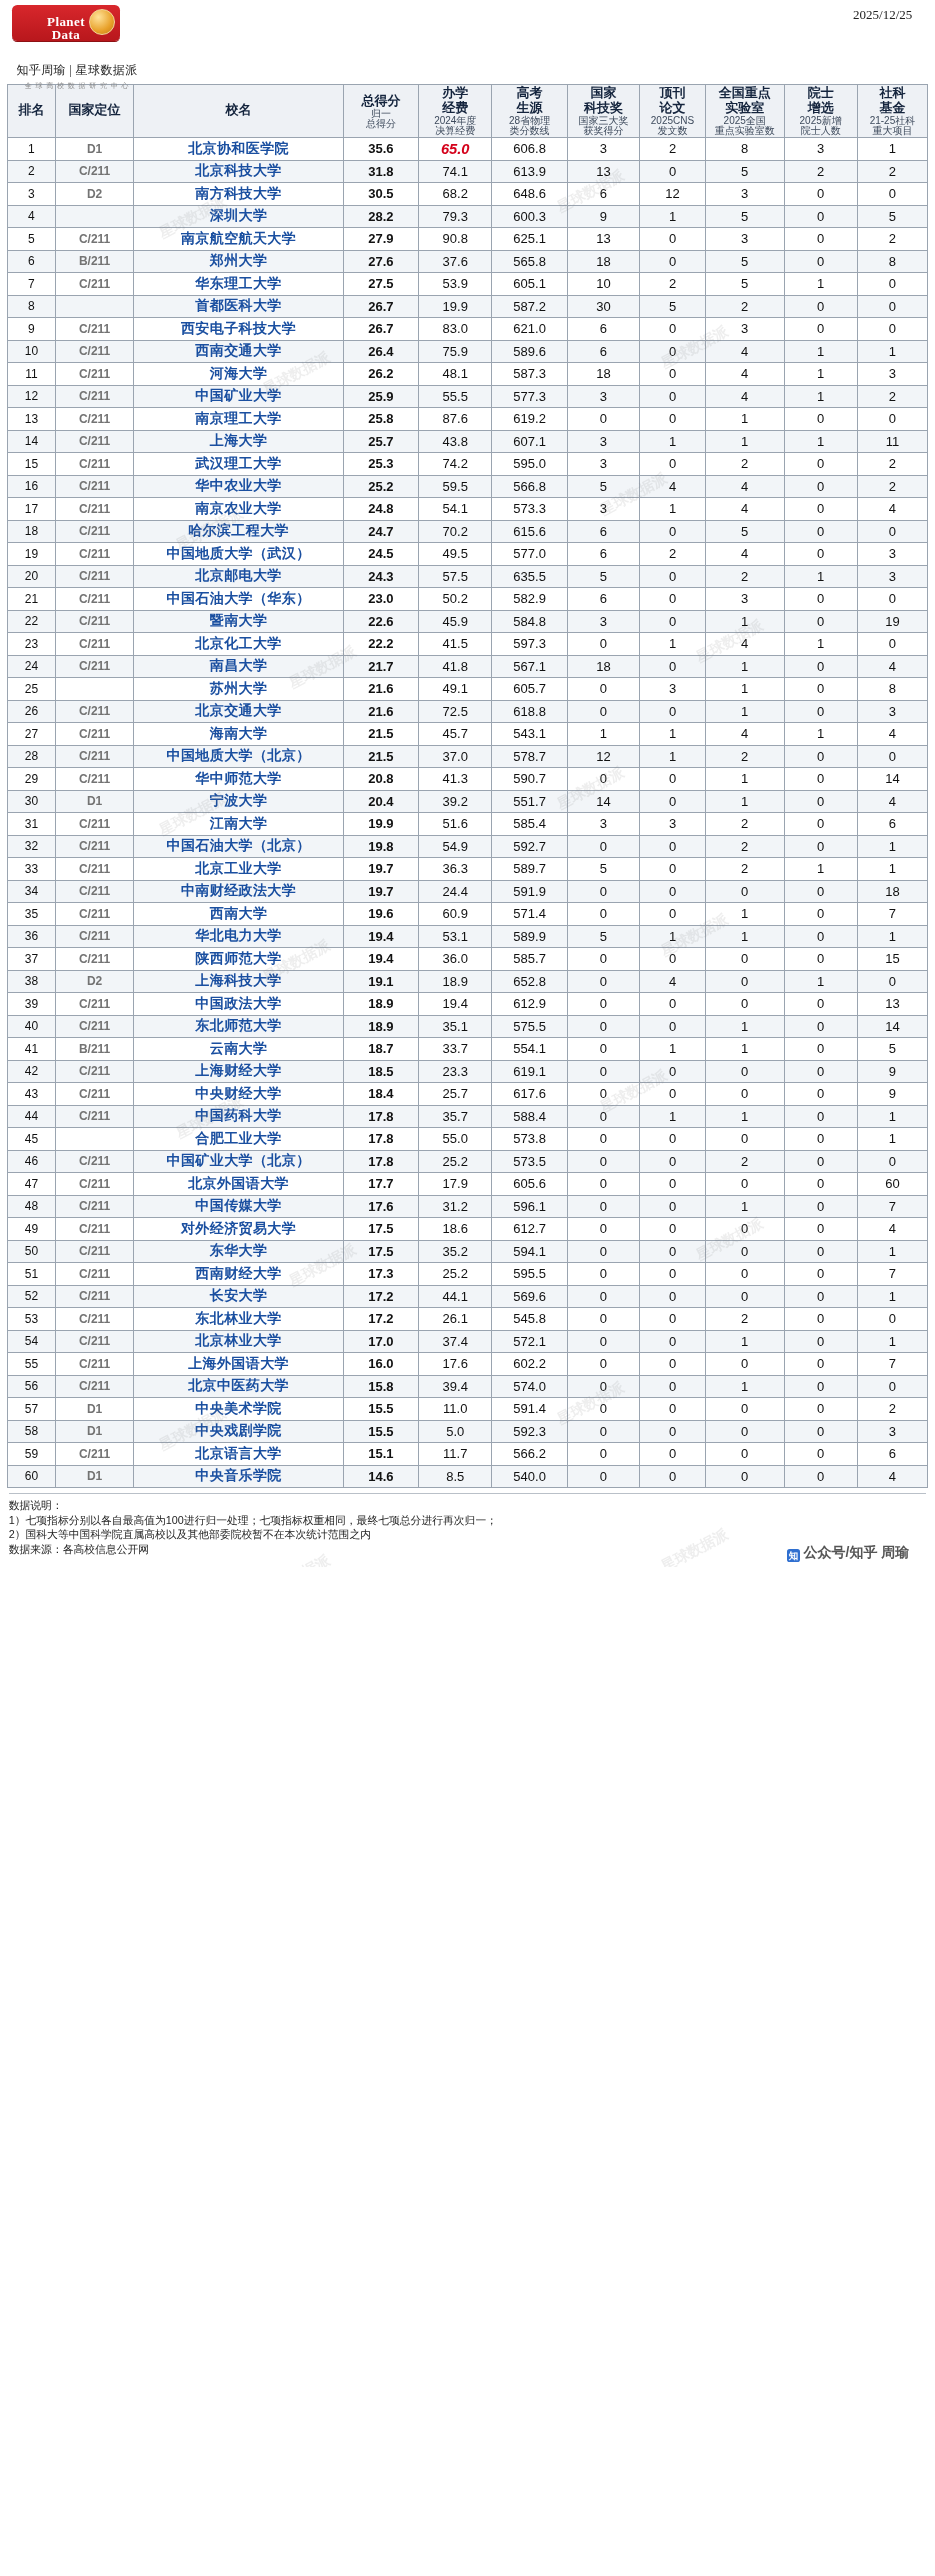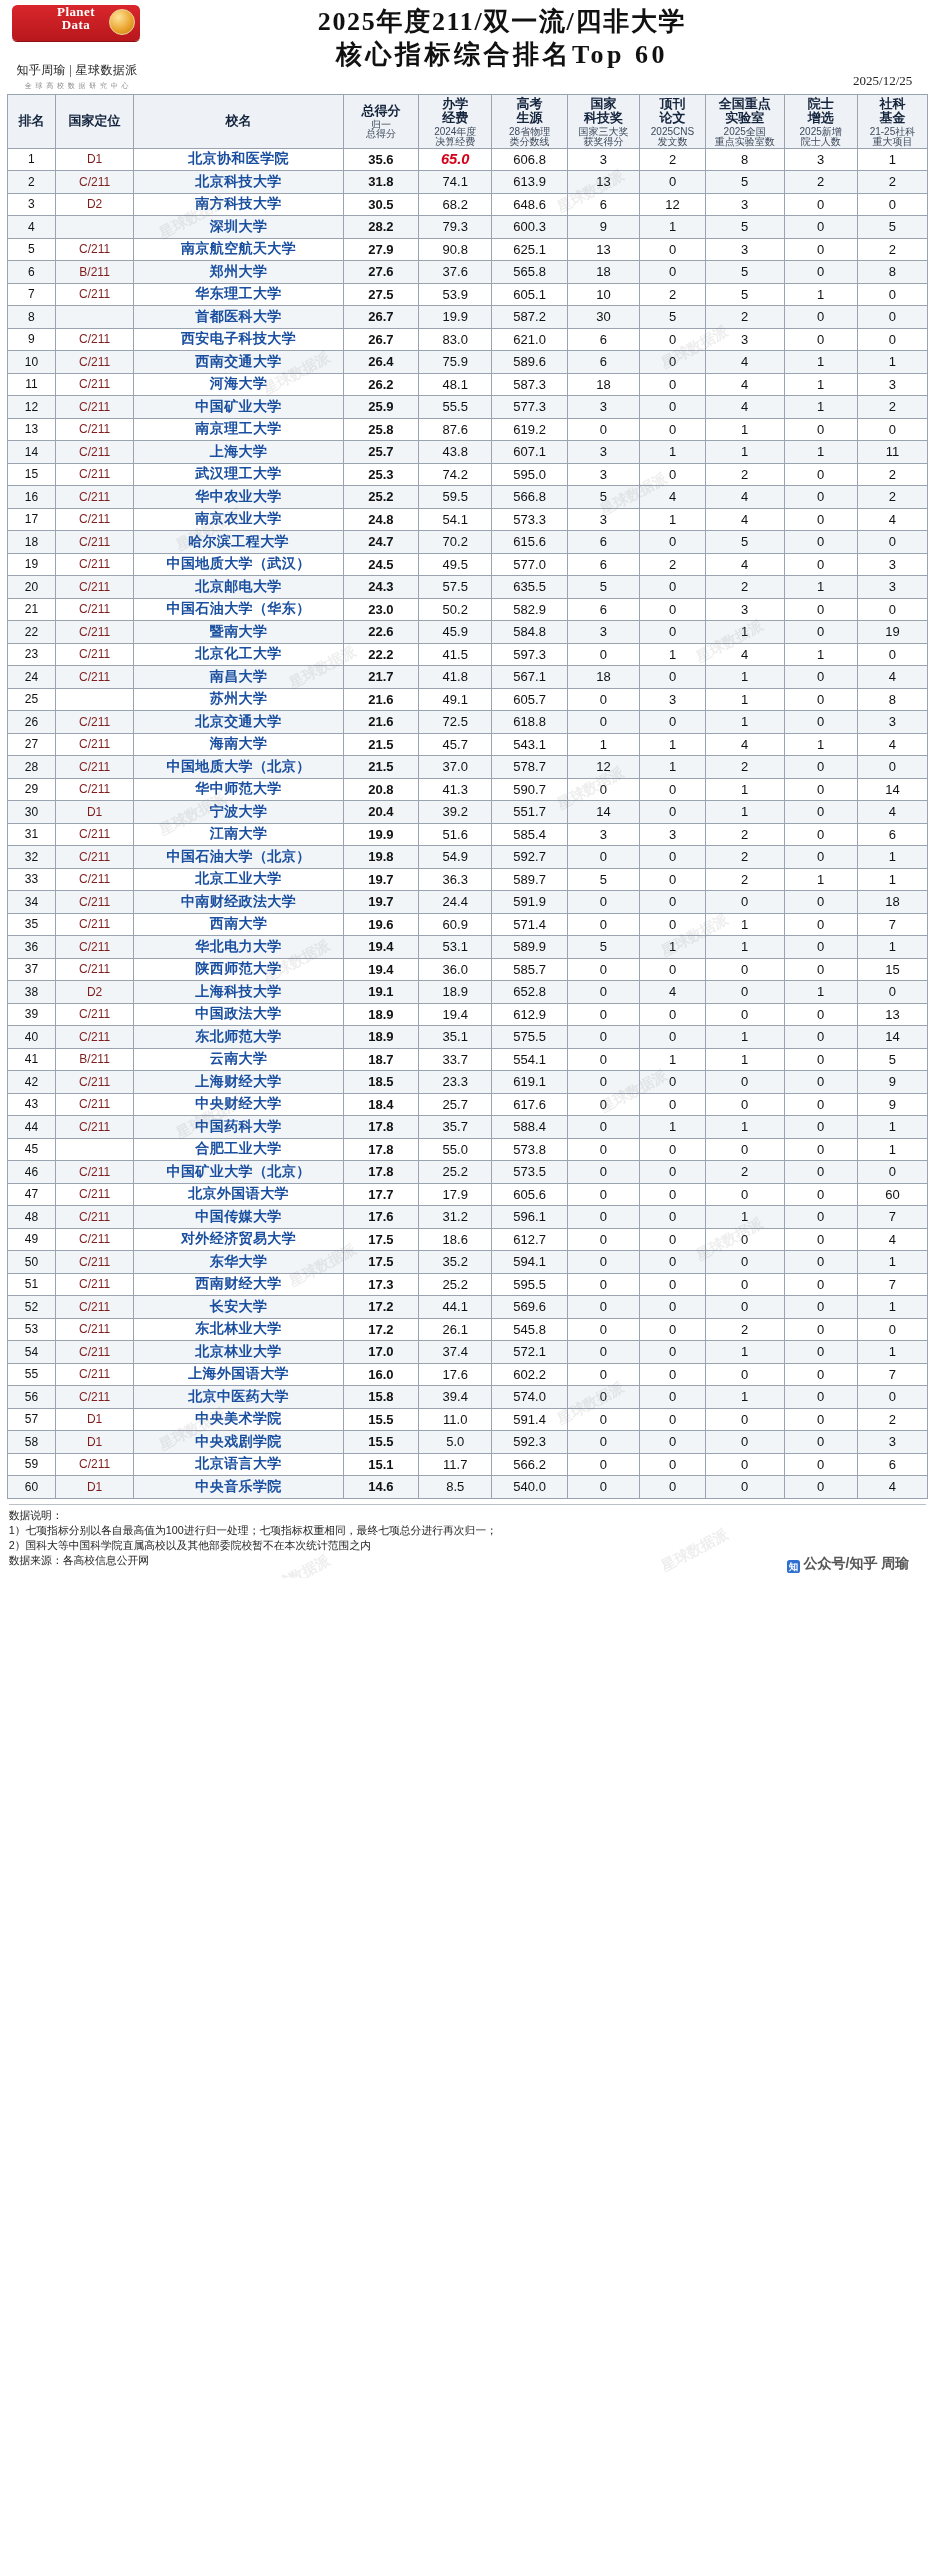--- a/index.html
+++ b/index.html
@@ -17,24 +17,24 @@
     position: relative;
     padding: 5.2px 8.7px 1.7px 8.7px;
     border-bottom: none;
     min-height: 80px;
   }
   .logo {
     position:absolute; left:12px; top:5.2px;
     width: 130px; text-align:center;
   }
   .logo-badge {
-    width: 128px; height: 36px;
+    width: 108px; height: 36px;
     background: linear-gradient(180deg,#d8272c 0%, #b8171c 100%);
     border-radius: 5.2px;
-    display:flex; align-items:flex-start; justify-content:center;
+    display:flex; align-items:flex-end; justify-content:center;
     position:relative;
     box-shadow: 0 0.9px 0 #8d1114;
   }
   .logo-badge .lg-text {
     color:#fff; font-weight:bold; font-size:13px; line-height:13px;
     font-family:"Liberation Serif", serif; letter-spacing:0.4px;
     text-align:center;
   }
   .logo-badge .globe {
     position:absolute; right:5.2px; top:4.3px; width:26px; height:26px;
@@ -95,21 +95,21 @@
   tbody td {
     font-size: 13px;
     height: 22.5px;
     padding: 0 1.7px;
     color:#111;
   }
   tbody tr:nth-child(even) td { background:#f2f5f8; }
   tbody tr:nth-child(odd)  td { background:#ffffff; }
 
   td.c-rank { font-size:12px; color:#111; }
-  td.c-type { font-size:12px; color:#7f1d1d; font-weight:normal; }
+  td.c-type { font-size:12px; color:#737373; font-weight:bold; }
   td.c-name {
     font-weight:bold; color:#1a4fa0; font-size:14px;
     letter-spacing:0.4px;
   }
   td.c-score { font-weight:bold; font-size:13px; color:#111; }
   td.c-fund  { font-size:13px; color:#111; }
   td.c-fund.hl { color:#d4001a; font-weight:bold; font-style:italic; font-size:14.7px; }
   td.c-num { font-size:13px; }
 
   
@@ -167,24 +167,20 @@
     <div class="logo">
       <div class="logo-badge">
         <div class="lg-text">
           <span>Planet</span><br>
           <span>Data</span>
         </div>
         <span class="globe"></span>
       </div>
       <div class="logo-sub">知乎周瑜 | 星球数据派</div>
       <div class="logo-sub2">全 球 高 校 数 据 研 究 中 心</div>
-    </div>
-    <div class="title-wrap">
-      <div class="title1">2025年度211/双一流/四非大学</div>
-      <div class="title2">核心指标综合排名Top 60</div>
     </div>
     <div class="date">2025/12/25</div>
   </div>
 
   <table class="rank">
     <colgroup>
       <col class="w-rank">
         <col class="w-type">
         <col class="w-name">
         <col class="w-total">

